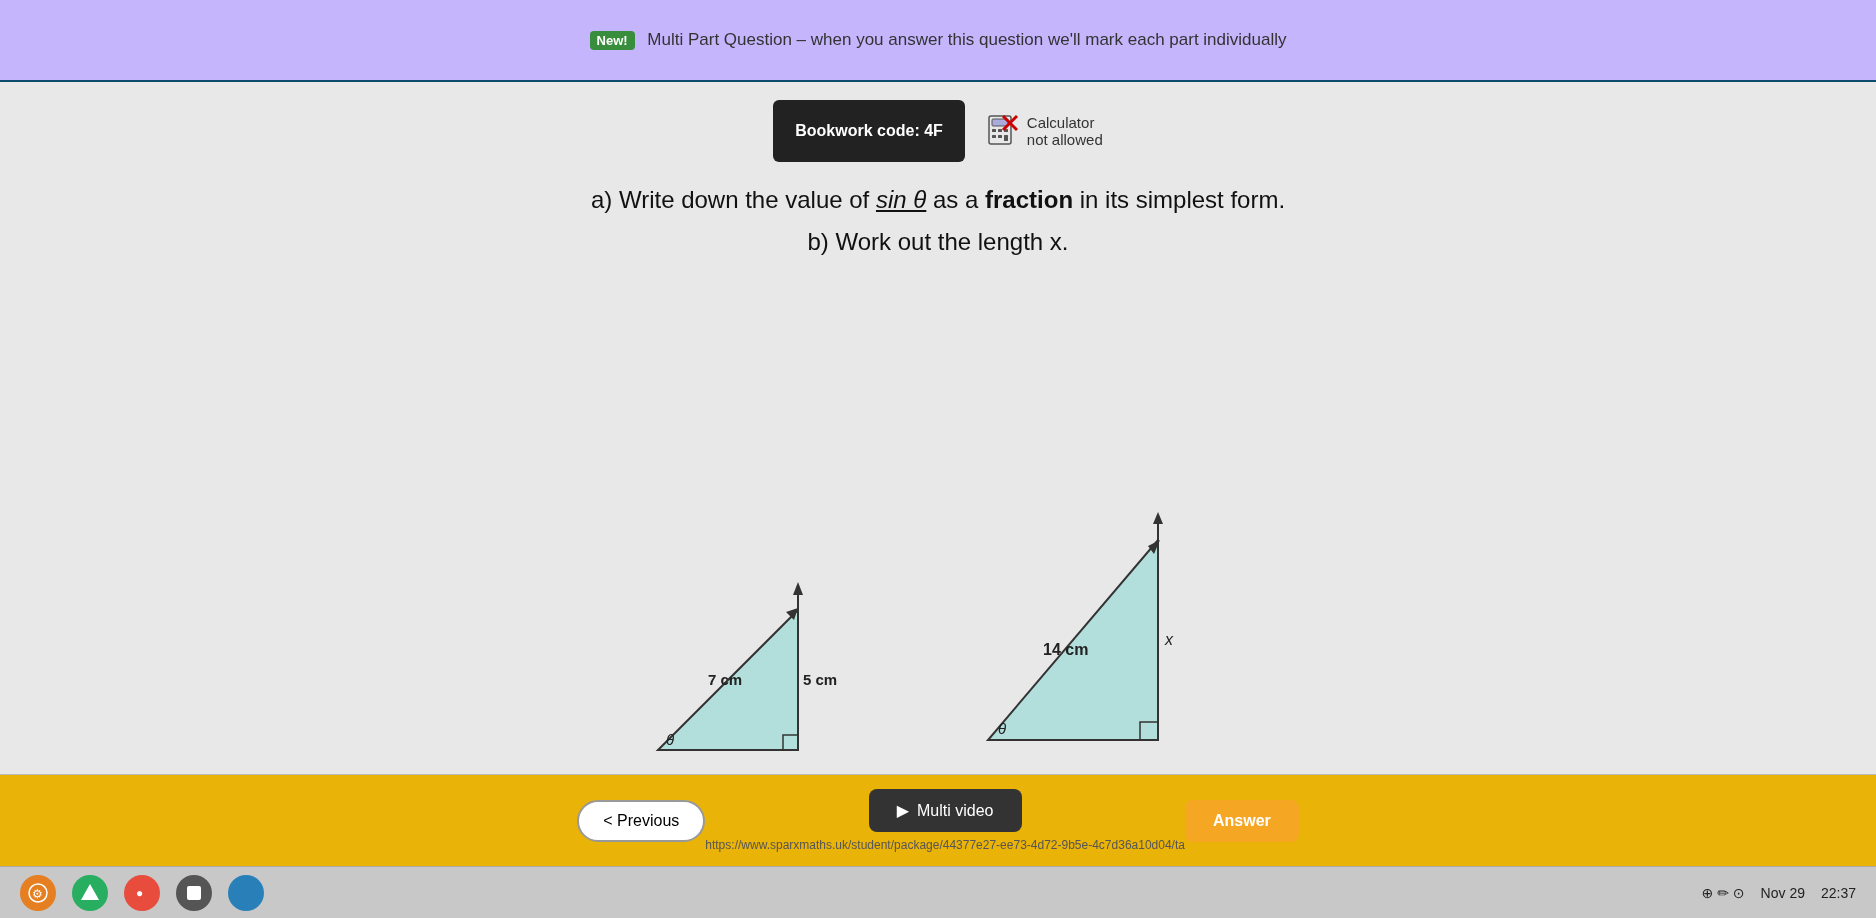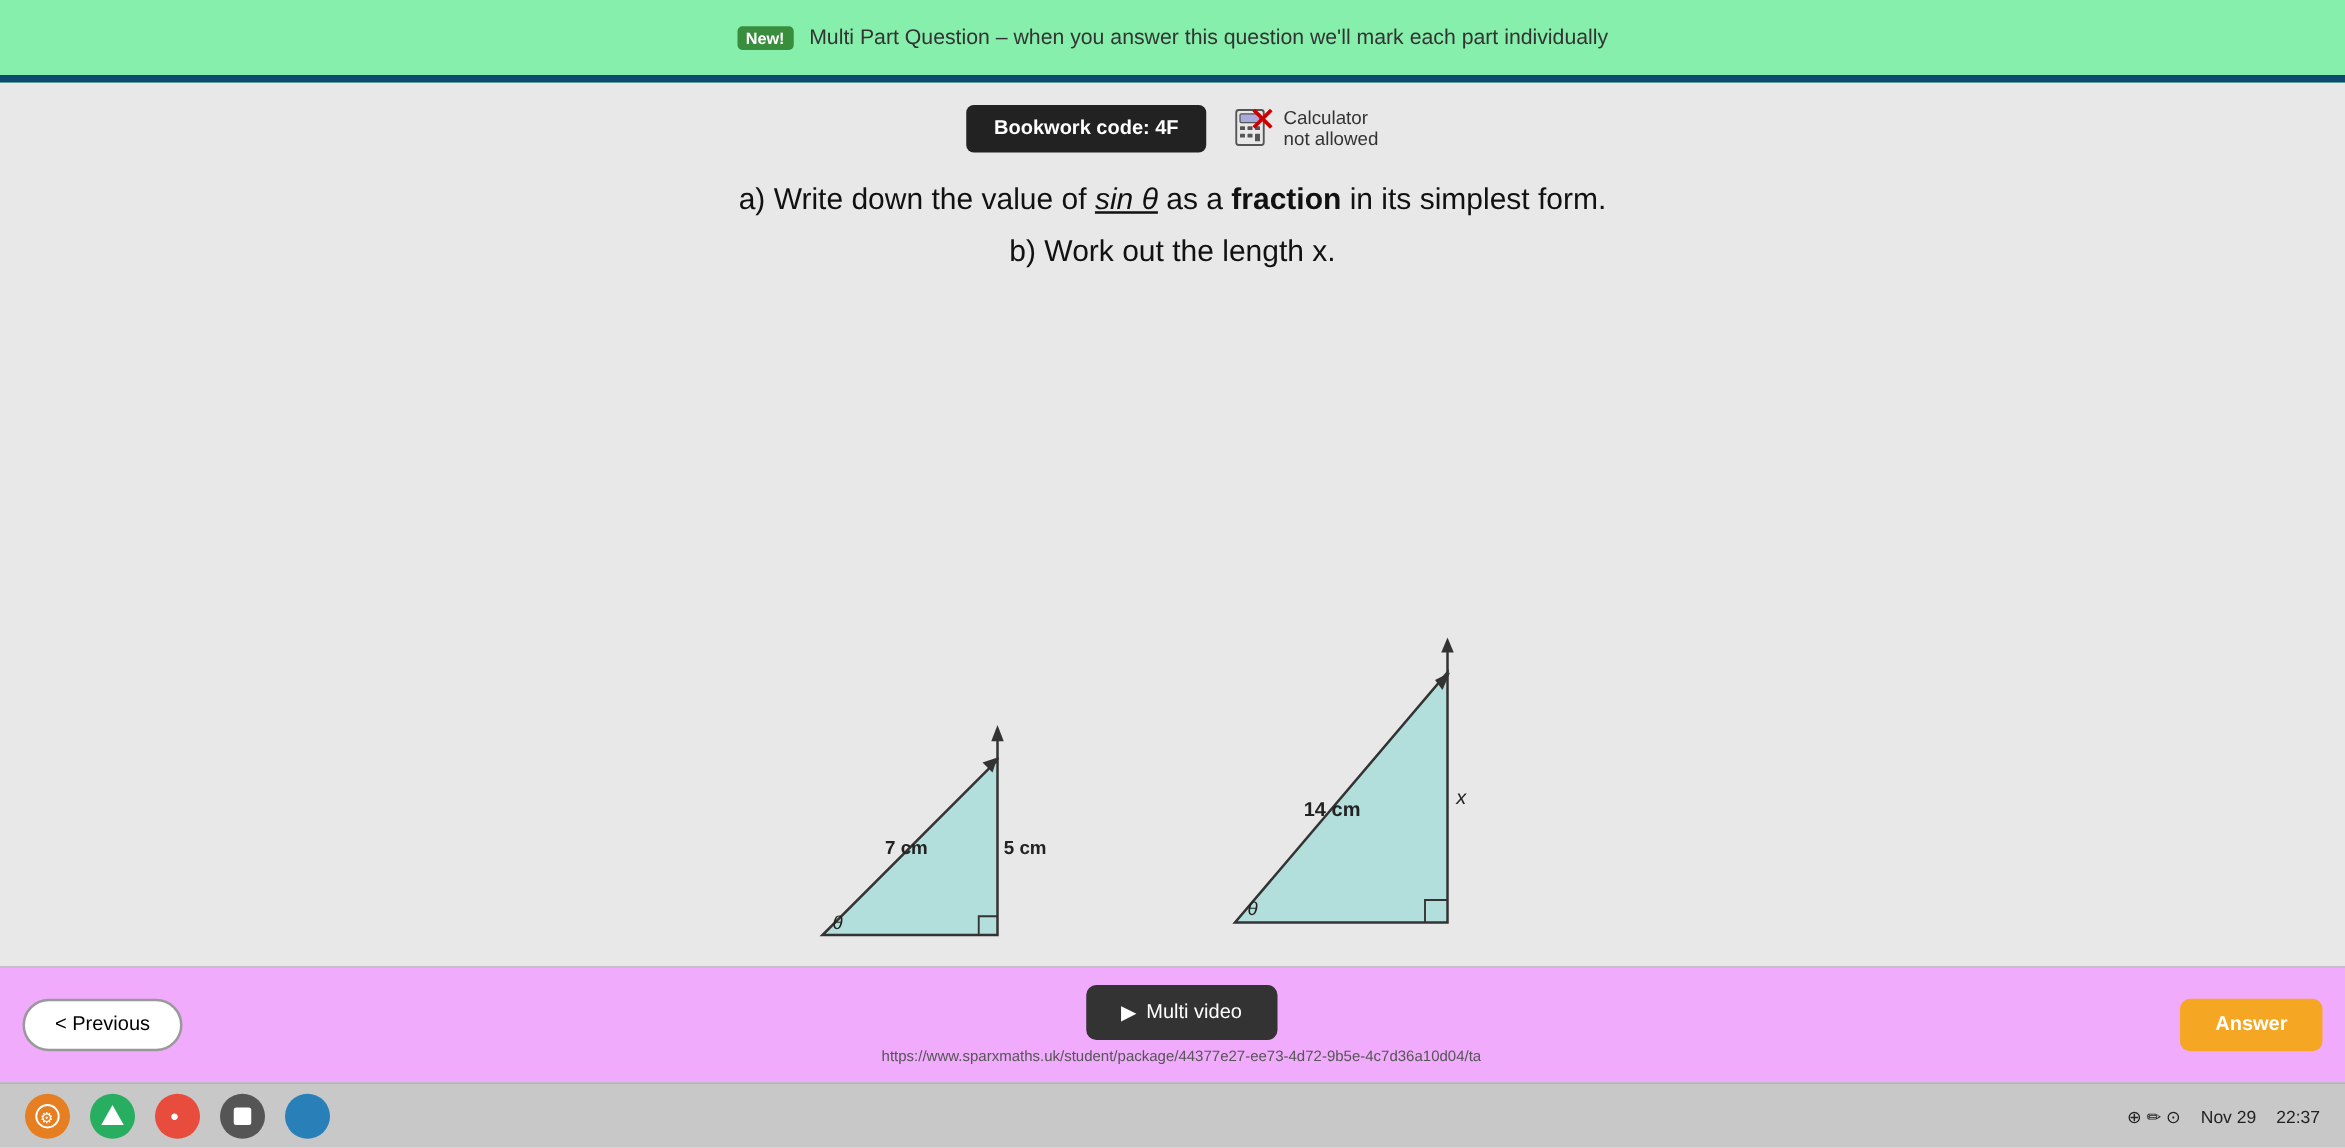--- a/index.html
+++ b/index.html
@@ -14,26 +14,26 @@
 
     .main-content {
       position: absolute;
       top: 0; left: 0; right: 0; bottom: 0;
       background: #e8e8e8;
       display: flex;
       flex-direction: column;
     }
 
     .green-banner {
-      background: #86efac;
-      padding: 20px 40px;
+      background: #c4b5fd;
+      padding: 30px 40px;
       text-align: center;
       font-size: 17px;
       color: #333;
-      border-bottom: 6px solid #0c4a6e;
+      border-bottom: 2px solid #0c4a6e;
     }
 
     .green-banner .new-badge {
       background: #388e3c;
       color: white;
       font-size: 13px;
       font-weight: bold;
       padding: 2px 7px;
       border-radius: 4px;
       margin-right: 8px;
@@ -46,21 +46,21 @@
       gap: 20px;
       margin-top: 18px;
       margin-bottom: 10px;
     }
 
     .bookwork-code-btn {
       background: #222;
       color: white;
       border: none;
       border-radius: 6px;
-      padding: 10px 22px;
+      padding: 22px 22px;
       font-size: 16px;
       font-weight: bold;
       cursor: pointer;
     }
 
     .calculator-info {
       display: flex;
       align-items: center;
       gap: 8px;
       font-size: 15px;
@@ -123,24 +123,24 @@
       height: 200px;
     }
 
     .triangle-svg-large {
       width: 280px;
       height: 260px;
     }
 
     .bottom-bar {
       display: flex;
-      justify-content: space-between;
+      justify-content: center;
       align-items: center;
       padding: 14px 18px;
-      background: #f0abfc;
+      background: #eab308;
       border-top: 1px solid #bbb;
     }
 
     .prev-btn {
       background: white;
       border: 2px solid #999;
       border-radius: 24px;
       padding: 10px 24px;
       font-size: 16px;
       cursor: pointer;

